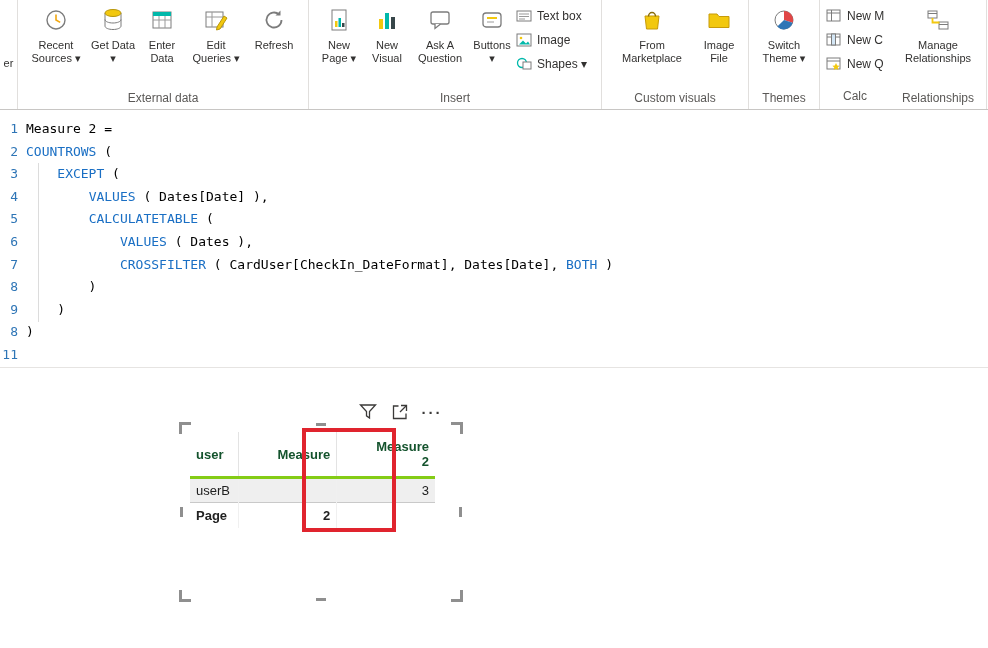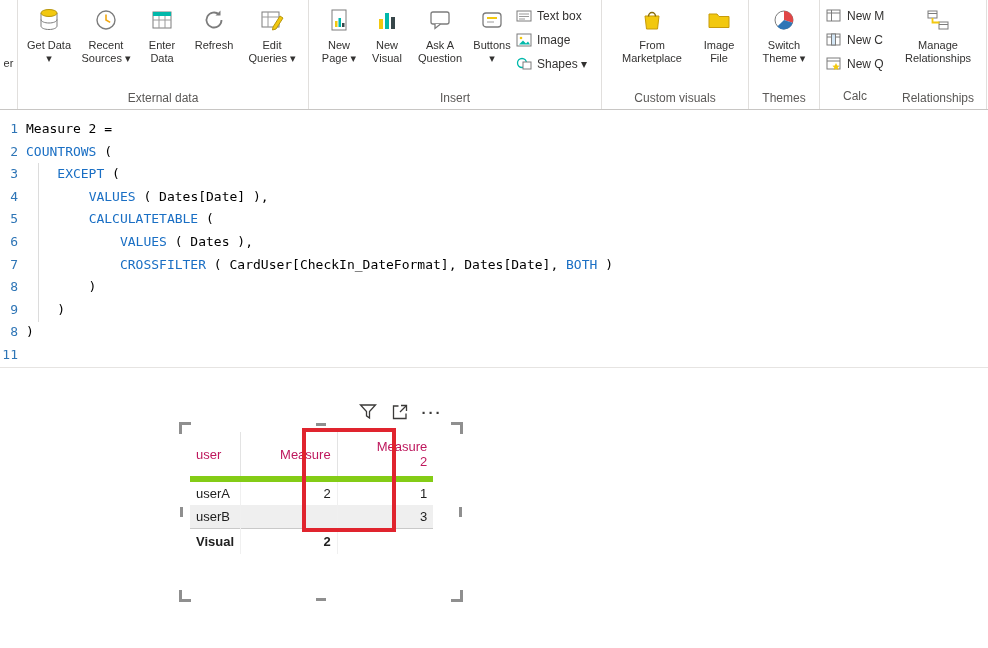--- a/index.html
+++ b/index.html
@@ -38,22 +38,22 @@
 
   
   .canvas { position:absolute; left:0; top:369px; width:988px; height:279px; background:#fff; }
   .visual-frame { position:absolute; left:185px; top:428px; width:272px; height:168px; }
   .hover-icons { position:absolute; top:-27px; right:14px; display:flex; gap:10px; align-items:center; }
   .hicon { width:22px; height:22px; display:flex; align-items:center; justify-content:center; cursor:pointer; }
   .dots { font-size:15px; font-weight:bold; color:#3b3a39; letter-spacing:2px; }
 
   table.vtable { position:absolute; left:5px; top:4px; border-collapse:collapse;
                  font-size:13px; color:#212121; table-layout:fixed; }
-  .vtable th { font-weight:400; color:#be185d; text-align:left; padding:7px 6px;
-               border-bottom:6px solid #84cc16; border-left:1px solid #e3e3e3; }
+  .vtable th { font-weight:700; color:#14532d; text-align:left; padding:7px 6px;
+               border-bottom:3px solid #84cc16; border-left:1px solid #e3e3e3; }
   .vtable th:first-child { border-left:none; }
   .vtable td { padding:4px 6px; border-left:1px solid #f0f0f0; }
   .vtable td:first-child { border-left:none; }
   .vtable .num { text-align:right;padding-left:39px; }
   .vtable tr.shaded { background:#efefef; }
   .vtable tr.total td { font-weight:700; border-top:1px solid #c9c9c9; padding:5px 6px; }
 
   .redbox { position:absolute; left:117px; top:0px; width:94px; height:104px;
             border:4px solid #e0242e; pointer-events:none; }
 
@@ -79,70 +79,70 @@
 
     <div class="rgroup clipped-group">
       <div class="rbtn">
         <span class="rlabel">er</span>
       </div>
       <div class="glabel"></div>
     </div>
 
     <div class="rgroup">
       <div class="rbtns">
+        <div class="rbtn" style="width:62px">
+          <span class="ricon">
+            <svg width="26" height="26" viewBox="0 0 26 26">
+              <circle cx="13" cy="13" r="9" fill="#fff" stroke="#7c7c7c" stroke-width="1.4"></circle>
+              <path d="M13 7.5 V13 l4.2 2.4" fill="none" stroke="#f2a70f" stroke-width="1.6"></path>
+            </svg>
+            </span>
+          <span class="rlabel">Recent Sources ▾</span>
+        </div>
         <div class="rbtn" style="width:48px">
           <span class="ricon">
             <svg width="26" height="26" viewBox="0 0 26 26">
               <path d="M5 6 v13 c0 2 3.6 3.5 8 3.5 s8 -1.5 8 -3.5 V6" fill="#fff" stroke="#7c7c7c"></path>
               <path d="M5 12.5 c0 2 3.6 3.5 8 3.5 s8 -1.5 8 -3.5" fill="none" stroke="#7c7c7c"></path>
               <ellipse cx="13" cy="6" rx="8" ry="3.5" fill="#f2c80f" stroke="#b8960b"></ellipse>
             </svg>
             </span>
           <span class="rlabel">Get Data ▾</span>
-        </div>
-        <div class="rbtn" style="width:62px">
-          <span class="ricon">
-            <svg width="26" height="26" viewBox="0 0 26 26">
-              <circle cx="13" cy="13" r="9" fill="#fff" stroke="#7c7c7c" stroke-width="1.4"></circle>
-              <path d="M13 7.5 V13 l4.2 2.4" fill="none" stroke="#f2a70f" stroke-width="1.6"></path>
-            </svg>
-            </span>
-          <span class="rlabel">Recent Sources ▾</span>
         </div>
         <div class="rbtn" style="width:46px">
           <span class="ricon">
             <svg width="26" height="26" viewBox="0 0 26 26">
               <rect x="4" y="5" width="18" height="16" fill="#fff" stroke="#7c7c7c"></rect>
               <rect x="4" y="5" width="18" height="4" fill="#01b8aa"></rect>
               <line x1="4" y1="13" x2="22" y2="13" stroke="#9a9a9a"></line>
               <line x1="10" y1="9" x2="10" y2="21" stroke="#9a9a9a"></line>
               <line x1="16" y1="9" x2="16" y2="21" stroke="#9a9a9a"></line>
             </svg>
             </span>
           <span class="rlabel">Enter Data</span>
         </div>
-        <div class="rbtn" style="width:54px">
-          <span class="ricon">
-            <svg width="26" height="26" viewBox="0 0 26 26">
-              <path d="M20.5 13 a7.5 7.5 0 1 1 -2.4 -5.5" fill="none" stroke="#7c7c7c" stroke-width="1.8"></path>
-              <path d="M19.5 3.5 v5 h-5 z" fill="#7c7c7c"></path>
-            </svg>
-            </span>
-          <span class="rlabel">Refresh</span>
-        </div>
         <div class="rbtn" style="width:58px">
           <span class="ricon">
             <svg width="26" height="26" viewBox="0 0 26 26">
               <rect x="3" y="5" width="17" height="15" fill="#fff" stroke="#7c7c7c"></rect>
               <line x1="3" y1="10" x2="20" y2="10" stroke="#9a9a9a"></line>
               <line x1="9" y1="5" x2="9" y2="20" stroke="#9a9a9a"></line>
               <path d="M14 20 L21 9 l3 2 -7 11 -3.5 1z" fill="#f2c80f" stroke="#b8960b"></path>
             </svg>
             </span>
           <span class="rlabel">Edit Queries ▾</span>
+        </div>
+        <div class="rbtn" style="width:54px">
+          <span class="ricon">
+            <svg width="26" height="26" viewBox="0 0 26 26">
+              <path d="M20.5 13 a7.5 7.5 0 1 1 -2.4 -5.5" fill="none" stroke="#7c7c7c" stroke-width="1.8"></path>
+              <path d="M19.5 3.5 v5 h-5 z" fill="#7c7c7c"></path>
+            </svg>
+            </span>
+          <span class="rlabel">Refresh</span>
         </div>
       </div>
       <div class="glabel">External data</div>
     </div>
 
     <div class="rgroup">
       <div class="rbtns">
         <div class="rbtn" style="width:46px">
           <span class="ricon">
             <svg width="26" height="26" viewBox="0 0 26 26">
@@ -390,32 +390,27 @@
           <col style="width:90px">
         </colgroup>
       <thead>
           <tr id="vt-head">
             <th>user</th>
             <th class="num">Measure</th>
             <th class="num">Measure 2</th>
           </tr>
         </thead>
       <tbody id="vt-body">
-          <tr>
-            <td>userA</td>
-            <td class="num">2</td>
-            <td class="num">1</td>
-          </tr>
           <tr class="shaded">
             <td>userB</td>
             <td class="num"></td>
             <td class="num">3</td>
           </tr>
           <tr class="total">
-            <td>Visual</td>
+            <td>Page</td>
             <td class="num">2</td>
             <td class="num"></td>
           </tr>
         </tbody>
     </table>
 
     <div class="redbox"></div>
 
     <div class="handle-c h-tl"></div>
     <div class="handle-c h-tr"></div>

